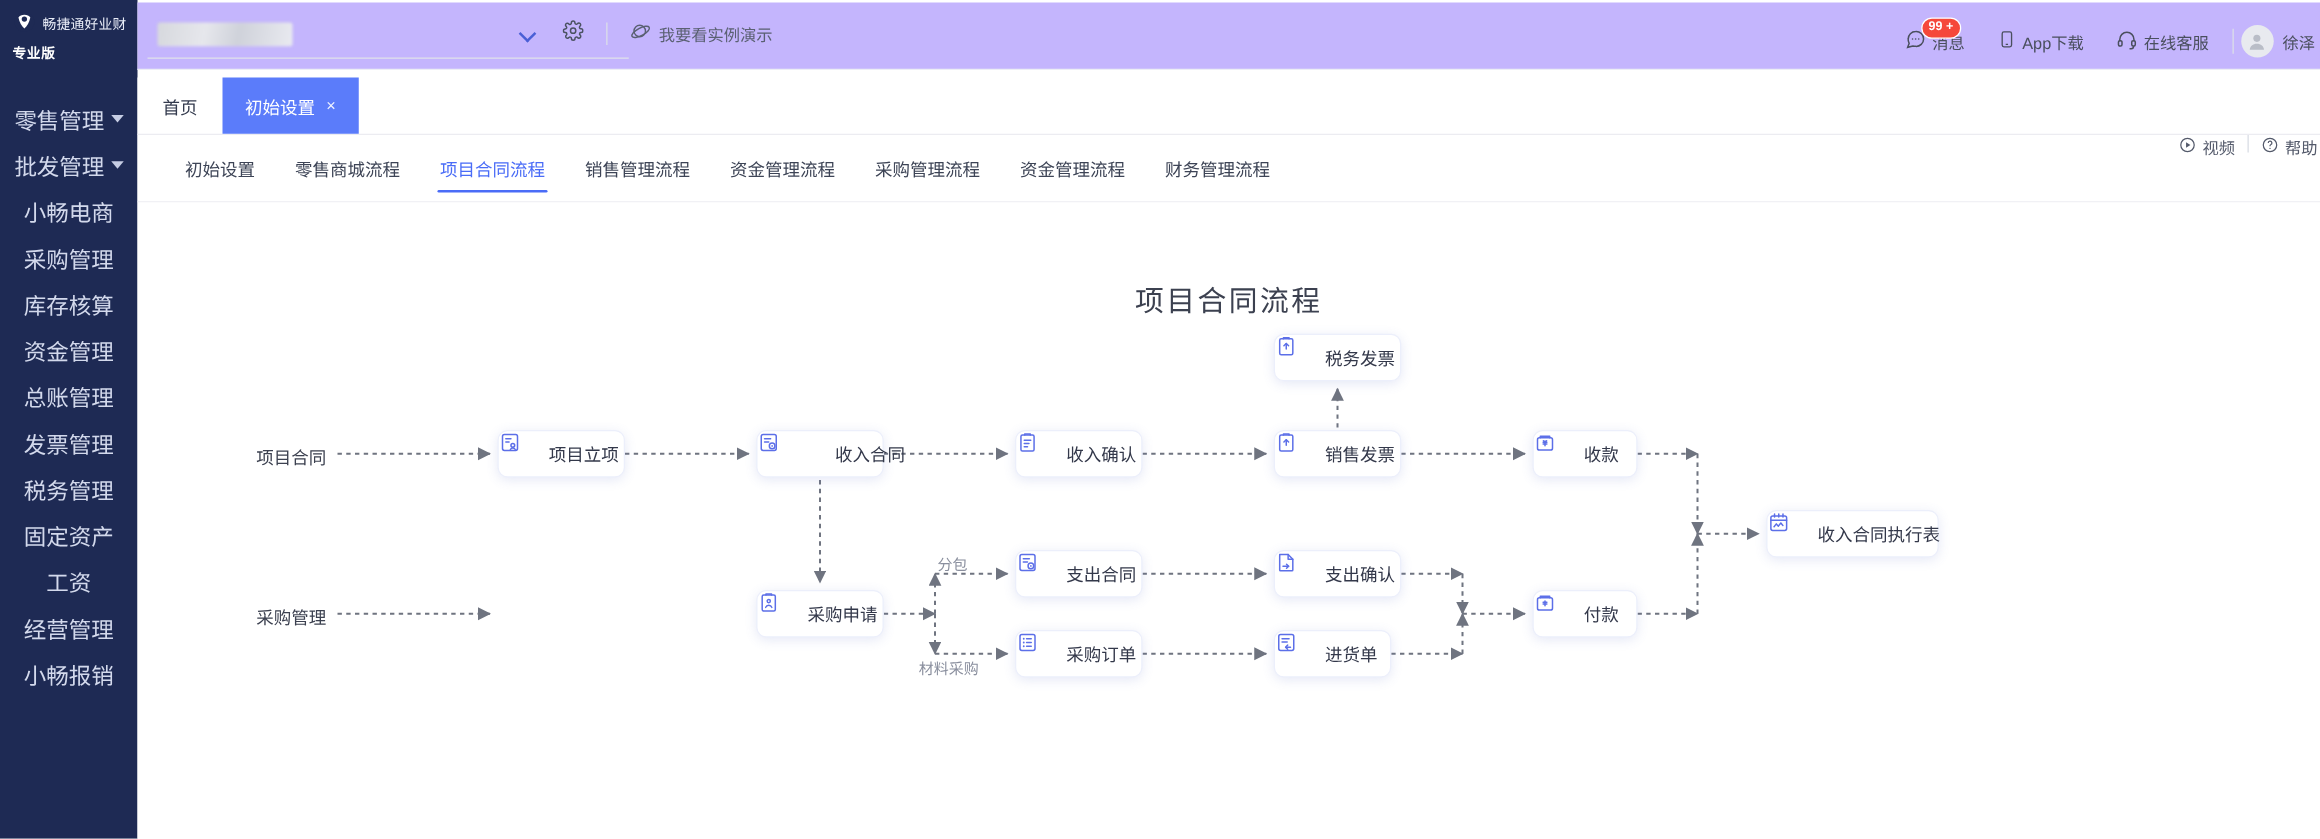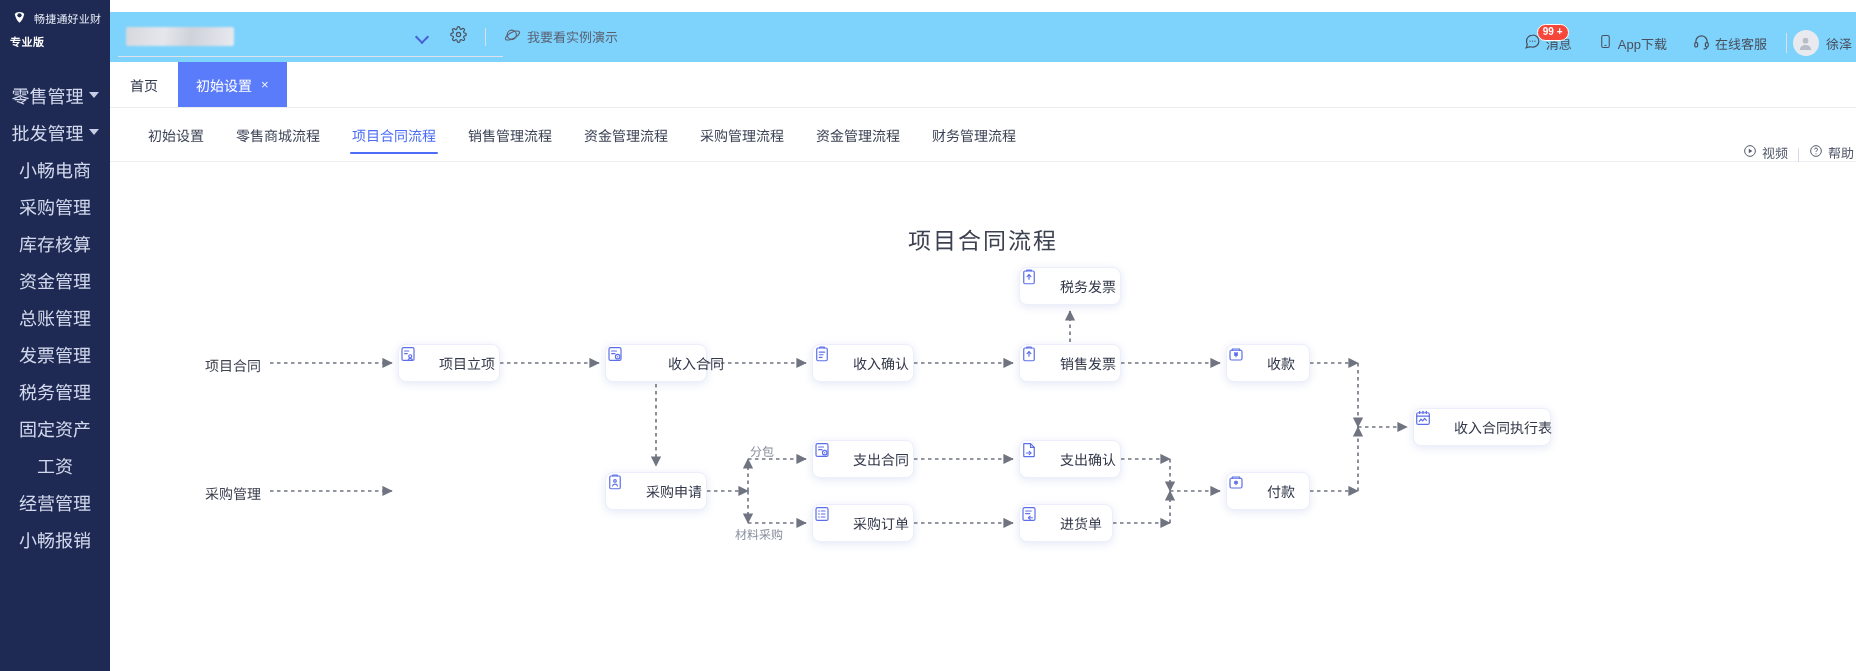--- a/index.html
+++ b/index.html
@@ -34,22 +34,22 @@
     height: 37px; display: flex; align-items: center; justify-content: center;
     gap: 5px; color: #d3d9ec; font-size: 18px; cursor: pointer; position: relative;
   }
   .caret {
     width: 0; height: 0; border-left: 5px solid transparent;
     border-right: 5px solid transparent; border-top: 6px solid #c6cde4;
   }
 
   
   .header {
-    position: absolute; left: 110px; top: 12px; width: 1746px; height: 54px;
-    background: #7dd3fc; border-bottom: 1px solid #eceef5;
+    position: absolute; left: 110px; top: 2px; width: 1746px; height: 54px;
+    background: #c4b5fd; border-bottom: 1px solid #eceef5;
   }
   .hdr-left { position: absolute; left: 8px; top: 14px; display: flex; align-items: center; }
   .redacted {
     width: 108px; height: 19px; margin-left: 8px; border-radius: 2px;
     background: linear-gradient(100deg,#d6d8dd 0%, #e6e7ec 35%, #cfd2da 60%, #e9eaf0 100%);
     filter: blur(1.2px);
   }
   .redact-underline {
     position:absolute; left: 8px; top: 44px; width: 385px; height: 1px; background: #dfe2ea;
   }
@@ -111,21 +111,21 @@
   .subnav-item {
     font-size: 14px; color: #3d4456; padding: 0 16px; height: 54px;
     display: flex; align-items: center; cursor: pointer; position: relative;
   }
   .subnav-item.on { color: #4a6cf7; }
   .subnav-item.on::after {
     content:""; position:absolute; left:14px; right:14px; bottom:8px; height:2px;
     background:#4a6cf7; border-radius:1px;
   }
   .subnav-right {
-    position: absolute; right: 0px; top: 0; height: 54px; display: flex; align-items: flex-end;
+    position: absolute; right: 0px; top: 0; height: 54px; display: flex; align-items: flex-start;
     gap: 6px; font-size: 13px; color: #545a6b; padding-right: 2px;
   }
   .subnav-right .sep { width:1px; height:14px; background:#d8dbe4; margin: 0 4px; }
   .sr-item { display:flex; align-items:center; gap:5px; cursor:pointer; }
 
   
   .canvas {
     position: absolute; left: 110px; top: 162px; width: 1746px; height: 509px;
     background: #ffffff; overflow: hidden;
   }

